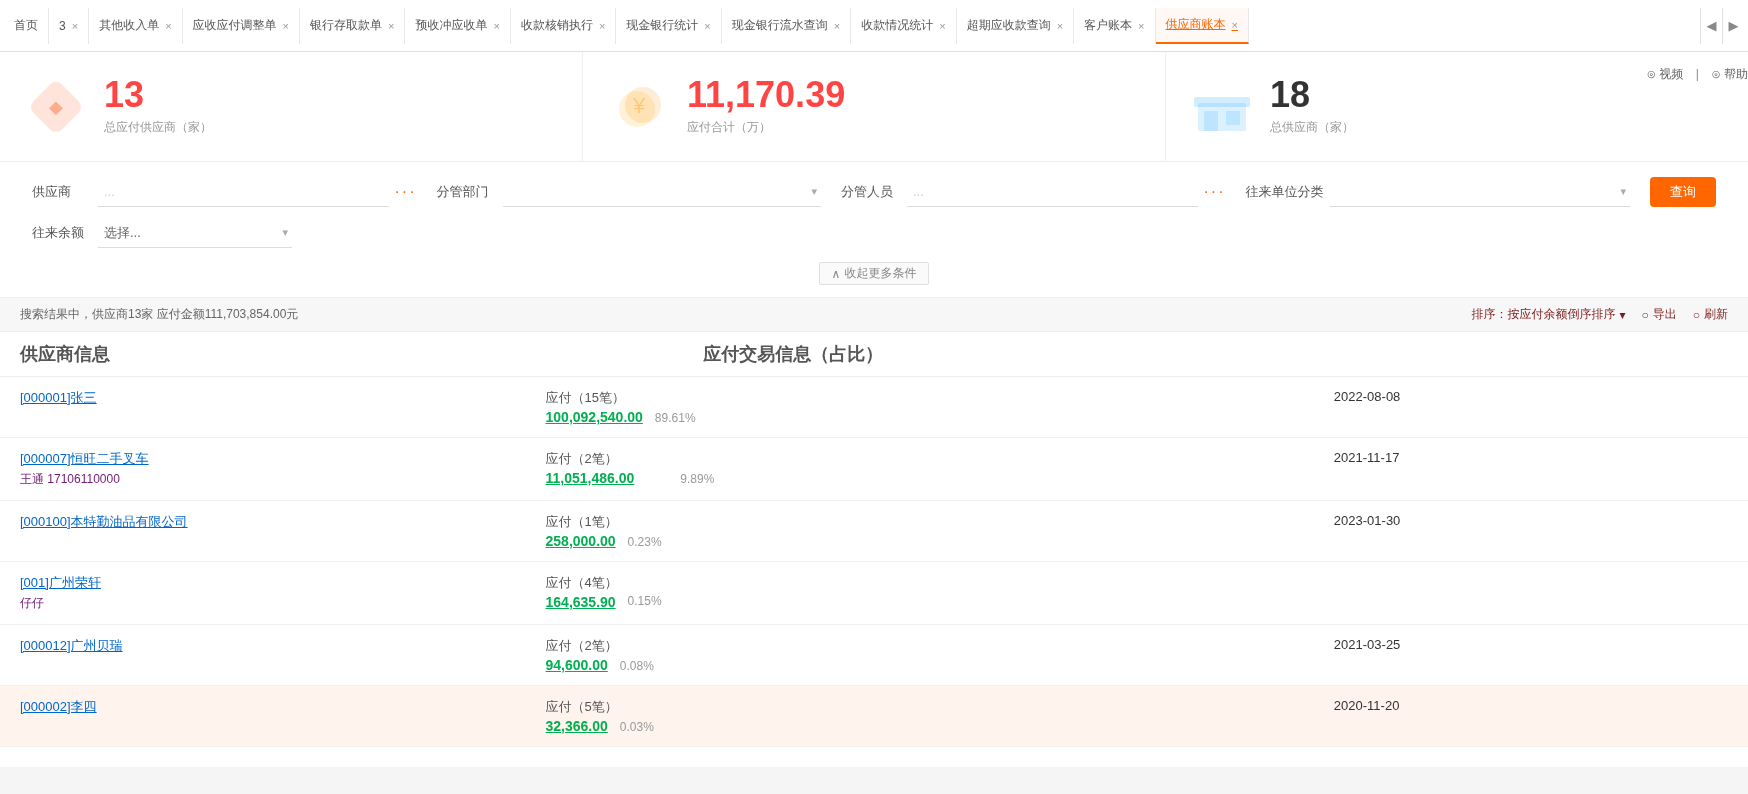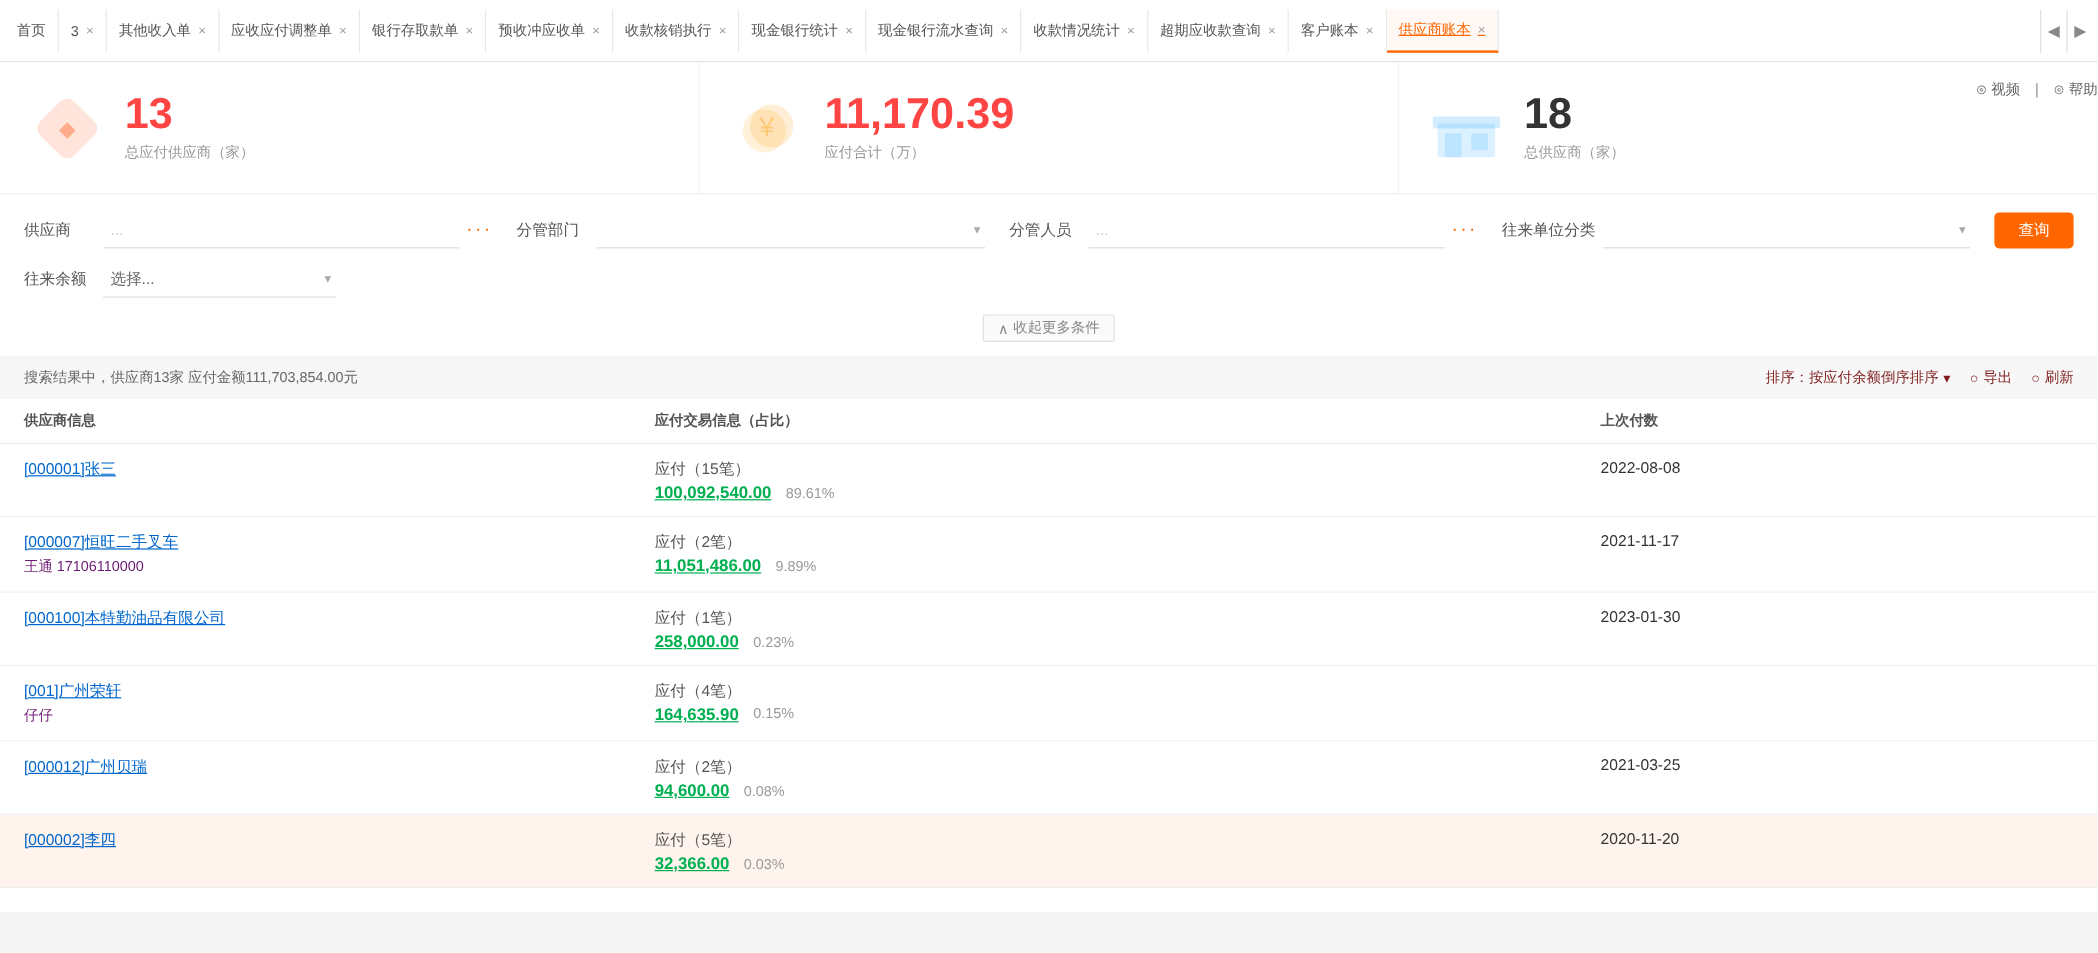--- a/index.html
+++ b/index.html
@@ -100,21 +100,21 @@
       display: flex;
       gap: 8px;
       font-size: 12px;
       color: #666;
     }
     .top-right-links span { cursor: pointer; }
 
     
     .filters-area {
       background: #fff;
-      padding: 14px 20px 10px;
+      padding: 14px 32px 10px;
       border-bottom: 1px solid #eee;
     }
     .filter-row {
       display: flex;
       align-items: center;
       gap: 20px;
       margin-bottom: 10px;
     }
     .filter-item {
       display: flex;
@@ -223,21 +223,21 @@
       padding: 0 0 20px;
     }
     .table-header {
       display: flex;
       align-items: center;
       padding: 10px 20px;
       border-bottom: 1px solid #eee;
       background: #fff;
       font-weight: 600;
       color: #555;
-      font-size: 12px;
+      font-size: 18px;
     }
     .col-supplier { flex: 2; min-width: 240px; }
     .col-transaction { flex: 3; min-width: 300px; }
     .col-last-pay { flex: 1.5; min-width: 150px; }
 
     .table-row {
       display: flex;
       align-items: flex-start;
       padding: 12px 20px;
       border-bottom: 1px solid #f0f0f0;
@@ -466,21 +466,20 @@
       <span>刷新</span>
     </div>
   </div>
 </div>
 
 <div class="table-area">
 
   <div class="table-header">
     <div class="col-supplier">供应商信息</div>
     <div class="col-transaction">应付交易信息（占比）</div>
-    <div class="col-last-pay">上次付数</div>
   </div>
 
   <div class="table-row">
     <div class="col-supplier">
       <div class="supplier-link">[000001]张三</div>
     </div>
     <div class="col-transaction">
       <div class="trans-label">应付（15笔）</div>
       <div style="display:flex;align-items:baseline;">
         <span class="trans-amount">100,092,540.00</span>
@@ -490,21 +489,21 @@
     <div class="col-last-pay">2022-08-08</div>
   </div>
 
   <div class="table-row">
     <div class="col-supplier">
       <div class="supplier-link">[000007]恒旺二手叉车</div>
       <div class="supplier-sub">王通  17106110000</div>
     </div>
     <div class="col-transaction">
       <div class="trans-label">应付（2笔）</div>
-      <div style="display:flex;align-items:baseline;">
+      <div style="display:flex;align-items:baseline;gap:34px;">
         <span class="trans-amount">11,051,486.00</span>
         <span class="trans-percent">9.89%</span>
       </div>
     </div>
     <div class="col-last-pay">2021-11-17</div>
   </div>
 
   <div class="table-row">
     <div class="col-supplier">
       <div class="supplier-link">[000100]本特勤油品有限公司</div>

